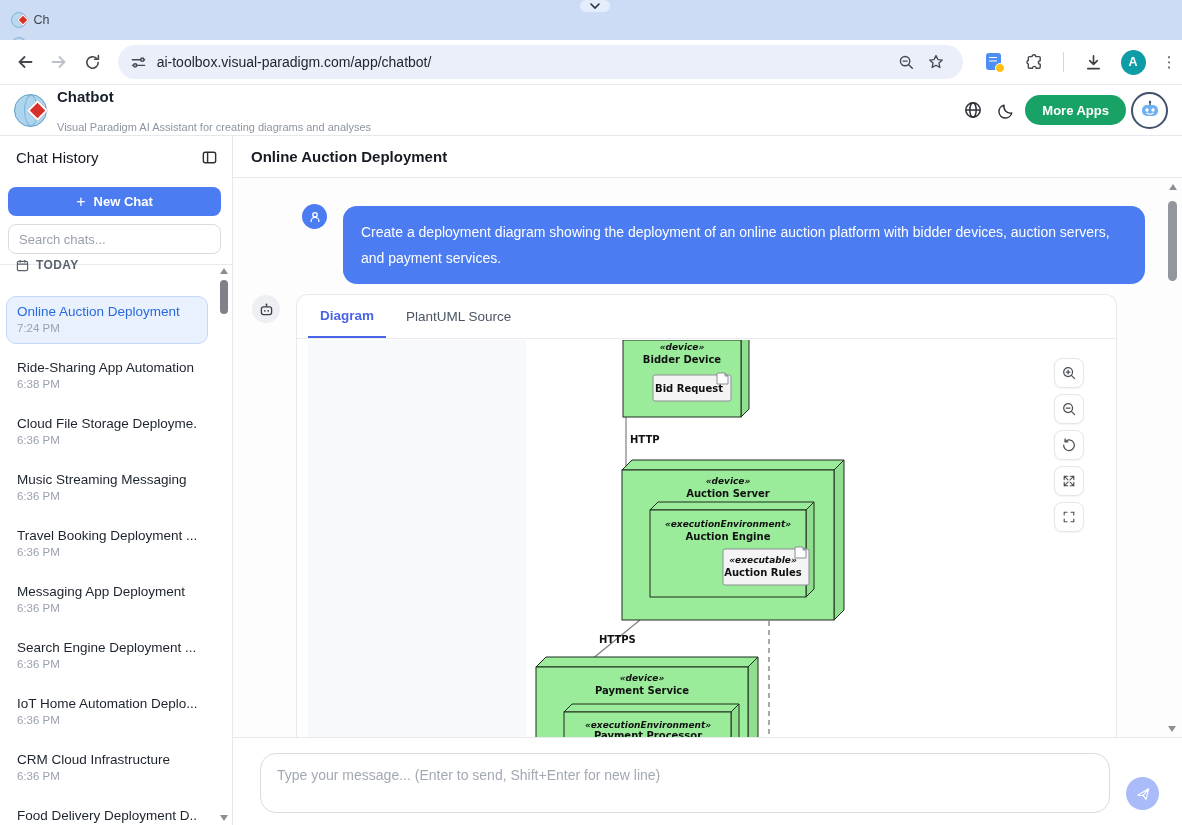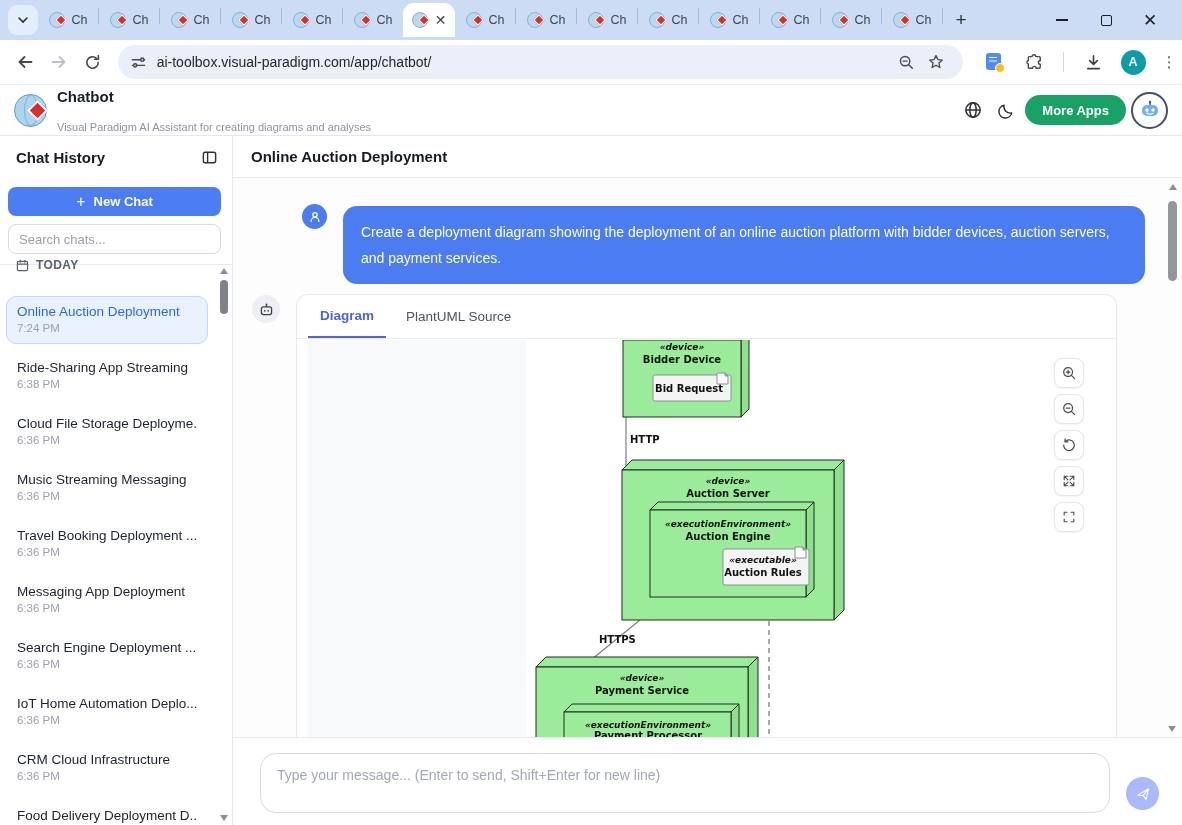--- a/index.html
+++ b/index.html
@@ -1,20 +1,20 @@
 <!DOCTYPE html>
 <html><head>
 <meta charset="utf-8">
 <style>
   * { margin:0; padding:0; box-sizing:border-box; }
   html,body { width:1182px; height:825px; overflow:hidden; font-family:"Liberation Sans", sans-serif; background:#fff; }
   .stage { position:fixed; left:0; top:0; width:1182px; height:825px; }
 
   
-  .tabstrip { position:absolute; left:0; top:0; width:1182px; height:40px; background:#cddcf5; display:flex; align-items:center; }
+  .tabstrip { position:absolute; left:0; top:0; width:1182px; height:40px; background:#cddcf5; display:flex; align-items:flex-start;flex-direction:column; }
   .tabsearch { align-self:center; margin-left:8px; width:30px; height:30px; border-radius:9px; background:#e4edfb; display:flex; align-items:center; justify-content:center; }
   .tab { height:34px; width:60px; display:flex; align-items:center; justify-content:center; gap:7px; color:#3f4550; font-size:12.5px; }
   .tab.active { background:#fff; border-radius:11px 11px 0 0; width:52px; }
   .tabsep { width:1px; height:16px; background:#a4badd; margin-bottom:9px; }
   .favicon { width:16px; height:16px; position:relative; flex:0 0 16px; }
   .favicon .globe { position:absolute; inset:0; border-radius:50%; background:#b9d9f0; border:1px solid #7fb3d8; }
   .favicon .dia { position:absolute; width:8px; height:8px; right:0; top:4px; background:#d93025; border:1px solid #fff; transform:rotate(45deg); }
   .tabclose { font-size:14px; color:#444; line-height:1; }
   .newtab { align-self:center; width:28px; height:28px; display:flex; align-items:center; justify-content:center; font-size:19px; color:#30353c; margin-left:4px; }
   .winbtns { margin-left:auto; display:flex; align-self:center; margin-right:10px; }
@@ -47,21 +47,21 @@
   .app-title { font-size:15px; font-weight:bold; color:#17202b; }
   .app-sub { font-size:11px; color:#8d95a1; margin-top:16px; }
   .header-right { margin-left:auto; display:flex; align-items:center; gap:5px; }
   .hicon { width:28px; height:28px; display:flex; align-items:center; justify-content:center; }
   .more-apps { height:30px; padding:0 17px; border-radius:16px; background:#18a266; color:#fff; font-size:13px; font-weight:bold; display:flex; align-items:center; border:none; }
   .robot-badge { width:37px; height:37px; border-radius:50%; border:2px solid #41506b; display:flex; align-items:center; justify-content:center; background:#fff; }
 
   
   .sidebar { position:absolute; left:0; top:136px; width:233px; height:689px; background:#fff; border-right:1px solid #e6e8ec; }
   .sb-head { display:flex; align-items:center; padding:13px 14px 10px 16px; }
-  .sb-title { font-size:15px; font-weight:bold; color:#171c24; }
+  .sb-title { font-size:15px; font-weight:normal; color:#171c24; }
   .sb-collapse { margin-left:auto; }
   .newchat { position:absolute; left:8px; top:51px; width:213px; height:29px; border:none; border-radius:8px; background:#4b7cf1; color:#fff; font-size:13px; font-weight:bold; display:flex; align-items:center; justify-content:center; gap:8px; }
   .newchat .plus { font-size:16px; font-weight:normal; }
   .sb-search { position:absolute; left:8px; top:88px; width:213px; height:30px; border:1px solid #d7dade; border-radius:8px; font-size:13px; padding:0 10px; color:#404040; outline:none; font-family:inherit; }
   .sb-search::placeholder { color:#9aa1ab; }
   .sb-div { position:absolute; left:0; top:128px; width:100%; height:1px; background:#e8eaee; }
   .sb-section { position:absolute; left:16px; top:122px; display:flex; align-items:center; gap:7px; font-size:12px; font-weight:bold; color:#5a6270; letter-spacing:.4px; }
   .chatlist { position:absolute; left:0; top:152px; bottom:0; width:216px; overflow:hidden; }
   .chat-item { position:absolute; left:6px; width:202px; height:48px; padding:7px 10px 0 10px; border-radius:10px; border:1px solid transparent; }
   .chat-item .ct { font-size:13.5px; color:#1d232c; white-space:nowrap; overflow:hidden; }
@@ -378,21 +378,21 @@
           <path d="M4.5 1v3 M9.5 1v3 M1.5 5.5h11" stroke="#5a6270" stroke-width="1.3"></path>
         </svg>
       <span>TODAY</span>
     </div>
     <div class="chatlist">
       <div class="chat-item active" style="top:8px">
           <div class="ct">Online Auction Deployment</div>
           <div class="cm">7:24 PM</div>
         </div>
       <div class="chat-item" style="top:64px">
-          <div class="ct">Ride-Sharing App Streaming</div>
+          <div class="ct">Ride-Sharing App Automation</div>
           <div class="cm">6:38 PM</div>
         </div>
       <div class="chat-item" style="top:120px">
           <div class="ct">Cloud File Storage Deployme...</div>
           <div class="cm">6:36 PM</div>
         </div>
       <div class="chat-item" style="top:176px">
           <div class="ct">Music Streaming Messaging</div>
           <div class="cm">6:36 PM</div>
         </div>

